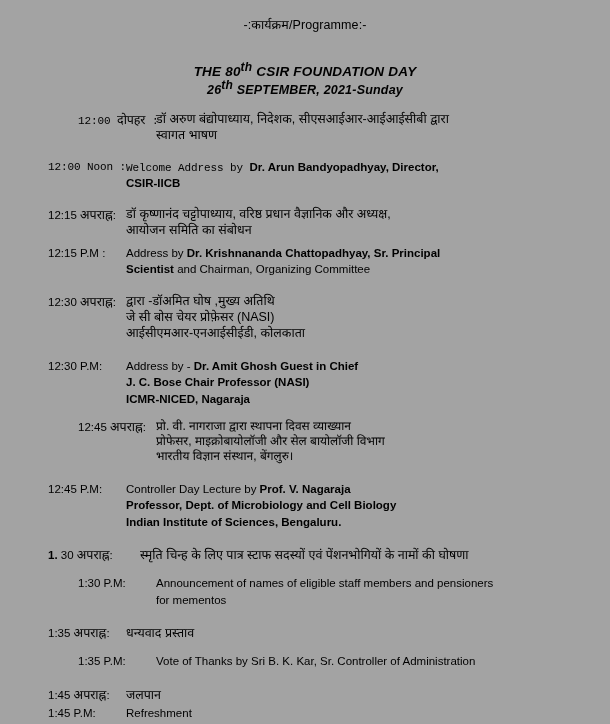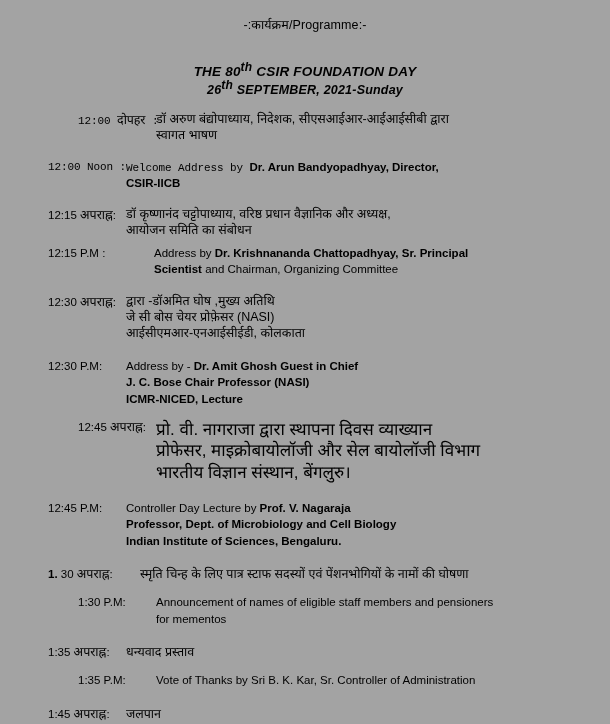--- a/index.html
+++ b/index.html
@@ -58,21 +58,21 @@
     margin-top: 15px;
   }
   .entry {
     display: flex;
     align-items: flex-start;
   }
   .entry + .entry { margin-top: 0; }
 
   .gap-lg { margin-top: 17px !important; }
   .gap-md { margin-top: 12px !important; margin-left: 30px; }
-  .gap-sm { margin-top: 6px !important; gap: 28px; }
+  .gap-sm { margin-top: 6px !important; }
   .gap-xs { margin-top: 2px !important; }
 
   .time-col {
     width: 116px;
     flex: 0 0 116px;
     padding-left: 48px;
     box-sizing: border-box;
     font-size: 11.5px;
     line-height: 1.42;
     white-space: nowrap;
@@ -90,21 +90,21 @@
     font-family: "Liberation Mono", "DejaVu Sans Mono", monospace;
     font-size: 11px;
     letter-spacing: -0.1px;
   }
   .deva {
     font-family: "Liberation Sans", "DejaVu Sans", sans-serif;
     font-size: 12.5px;
     line-height: 1.30;
   }
   .deva-lg {
-    font-size: 17px;
+    font-size: 12px;
   }
   .b { font-weight: bold; }
   .ln { display: block; }
   .tight { line-height: 1.25; }
 
   .indent-extra { padding-left: 24px; }
 </style>
 </head>
 <body>
 
@@ -167,21 +167,21 @@
         <span class="ln">आईसीएमआर-एनआईसीईडी, कोलकाता</span>
       </div>
     </div>
 
     <div class="entry gap-lg">
       <div class="time-col"><span>12:30</span>
         <span>P.M:</span></div>
       <div class="desc-col">
         <span>Address by - </span><span class="b">Dr. Amit Ghosh Guest in Chief</span>
         <span class="ln b">J. C. Bose Chair Professor (NASI)</span>
-        <span class="ln b">ICMR-NICED, Lecture</span>
+        <span class="ln b">ICMR-NICED, Nagaraja</span>
       </div>
     </div>
 
     <div class="entry gap-md">
       <div class="time-col"><span>12:45</span>
         <span class="deva">अपराह्न</span><span>:</span></div>
       <div class="desc-col deva deva-lg tight">
         <span class="ln">प्रो. वी. नागराजा द्वारा स्थापना दिवस व्याख्यान</span>
         <span class="ln">प्रोफेसर, माइक्रोबायोलॉजी और सेल बायोलॉजी विभाग</span>
         <span class="ln">भारतीय विज्ञान संस्थान, बेंगलुरु।</span>

